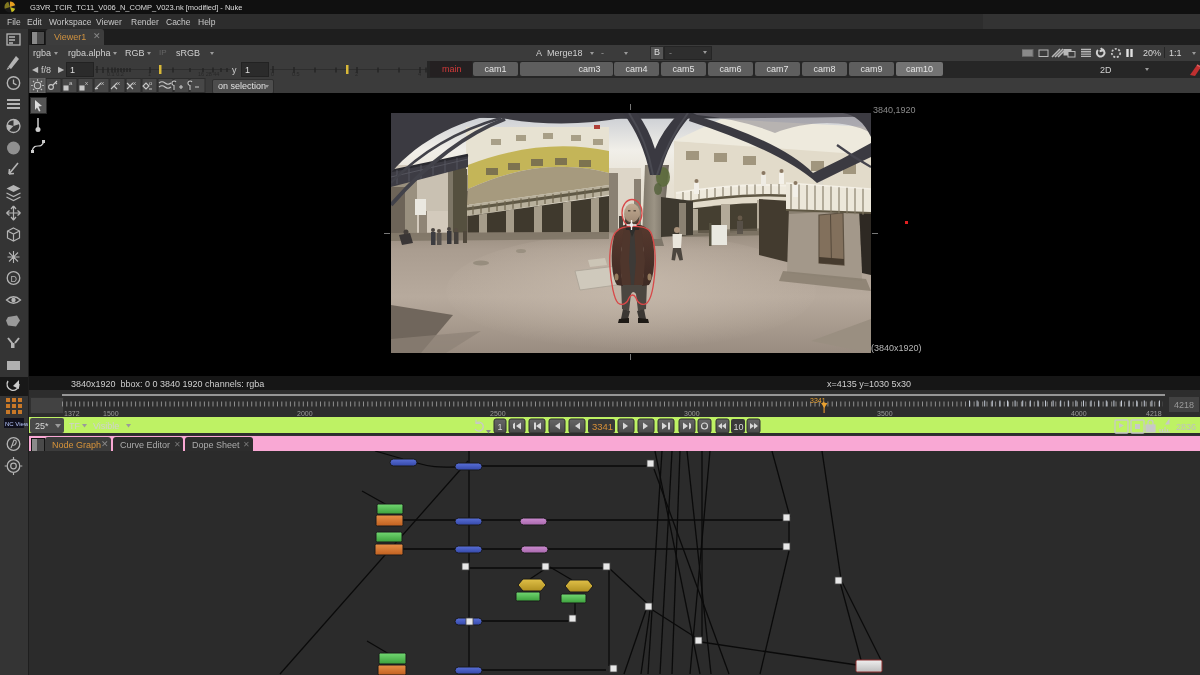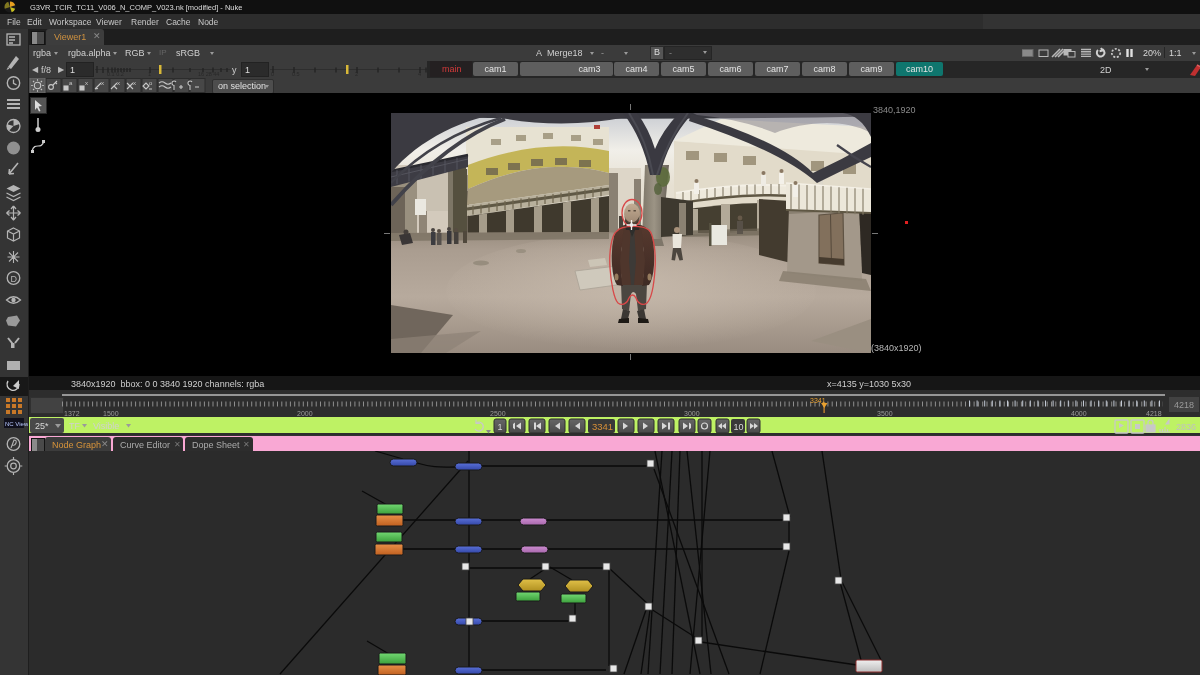--- a/index.html
+++ b/index.html
@@ -24,21 +24,21 @@
   <span class="abs txt" style="left:30px;top:3px;color:#dcdcdc;font-size:7.5px">G3VR_TCIR_TC11_V006_N_COMP_V023.nk [modified] - Nuke</span>
 </div>
 
 <div class="abs" style="left:0;top:14px;width:983px;height:15px;background:#2d2d2d;border-bottom:1px solid #1c1c1c;">
   <span class="abs txt" style="left:7px;top:3px">File</span>
   <span class="abs txt" style="left:27px;top:3px">Edit</span>
   <span class="abs txt" style="left:49px;top:3px">Workspace</span>
   <span class="abs txt" style="left:96px;top:3px">Viewer</span>
   <span class="abs txt" style="left:131px;top:3px">Render</span>
   <span class="abs txt" style="left:166px;top:3px">Cache</span>
-  <span class="abs txt" style="left:198px;top:3px">Node</span>
+  <span class="abs txt" style="left:198px;top:3px">Help</span>
 </div>
 
 <div class="abs" style="left:0;top:29px;width:28px;height:646px;background:#343434;border-right:1px solid #1e1e1e;" id="leftstrip">
 <svg width="28" height="646" viewBox="0 0 28 646">
   <g stroke="#b4b4b4" fill="#b4b4b4">
 
     <rect x="7" y="5" width="13" height="11" fill="none" stroke-width="1.3"></rect>
         <path d="M9 8 h6 M9 11 h6 M9 14 h4" stroke-width="1.5"></path>
 
     <path d="M8 38 L16 27 L19 30 L11 40 Z" stroke="none"></path>
@@ -201,21 +201,21 @@
   </div>
   <div class="abs" style="left:444px;top:1px;width:45px;height:14px;background:#5e5e5e;border-radius:2px;text-align:center;font-size:9px;color:#e4e4e4;line-height:15px;">cam1</div>
   <div class="abs" style="left:491px;top:1px;width:45px;height:14px;background:#5e5e5e;border-radius:2px;text-align:center;font-size:9px;color:#e4e4e4;line-height:15px;padding-left:48px;">cam2</div>
   <div class="abs" style="left:538px;top:1px;width:45px;height:14px;background:#5e5e5e;border-radius:2px;text-align:center;font-size:9px;color:#e4e4e4;line-height:15px;">cam3</div>
   <div class="abs" style="left:585px;top:1px;width:45px;height:14px;background:#5e5e5e;border-radius:2px;text-align:center;font-size:9px;color:#e4e4e4;line-height:15px;">cam4</div>
   <div class="abs" style="left:632px;top:1px;width:45px;height:14px;background:#5e5e5e;border-radius:2px;text-align:center;font-size:9px;color:#e4e4e4;line-height:15px;">cam5</div>
   <div class="abs" style="left:679px;top:1px;width:45px;height:14px;background:#5e5e5e;border-radius:2px;text-align:center;font-size:9px;color:#e4e4e4;line-height:15px;">cam6</div>
   <div class="abs" style="left:726px;top:1px;width:45px;height:14px;background:#5e5e5e;border-radius:2px;text-align:center;font-size:9px;color:#e4e4e4;line-height:15px;">cam7</div>
   <div class="abs" style="left:773px;top:1px;width:45px;height:14px;background:#5e5e5e;border-radius:2px;text-align:center;font-size:9px;color:#e4e4e4;line-height:15px;">cam8</div>
   <div class="abs" style="left:820px;top:1px;width:45px;height:14px;background:#5e5e5e;border-radius:2px;text-align:center;font-size:9px;color:#e4e4e4;line-height:15px;">cam9</div>
-  <div class="abs" style="left:867px;top:1px;width:47px;height:14px;background:#0f766e;border-radius:2px;text-align:center;font-size:9px;color:#e4e4e4;line-height:15px;">cam10</div>
+  <div class="abs" style="left:867px;top:1px;width:47px;height:14px;background:#737373;border-radius:2px;text-align:center;font-size:9px;color:#e4e4e4;line-height:15px;">cam10</div>
   <span class="abs" style="left:1071px;top:4px;font-size:9px;color:#d0d0d0;">2D</span>
   <span class="caret abs" style="left:1116px;top:7px;"></span>
   <svg class="abs" style="left:1160px;top:2px" width="13" height="13" viewBox="0 0 13 13">
     <path d="M1 12 L8 2 L12 4 L6 13 Z" fill="#c03030"></path>
     <path d="M8 2 L12 4" stroke="#e06060" stroke-width="1.5"></path>
   </svg>
 </div>
 
 <div class="abs" style="left:29px;top:78px;width:1171px;height:15px;background:#3b3b3b;border-bottom:1px solid #161616;" id="vtoolbar">
   <svg class="abs" style="left:0;top:0" width="182" height="15" viewBox="0 0 182 15">

